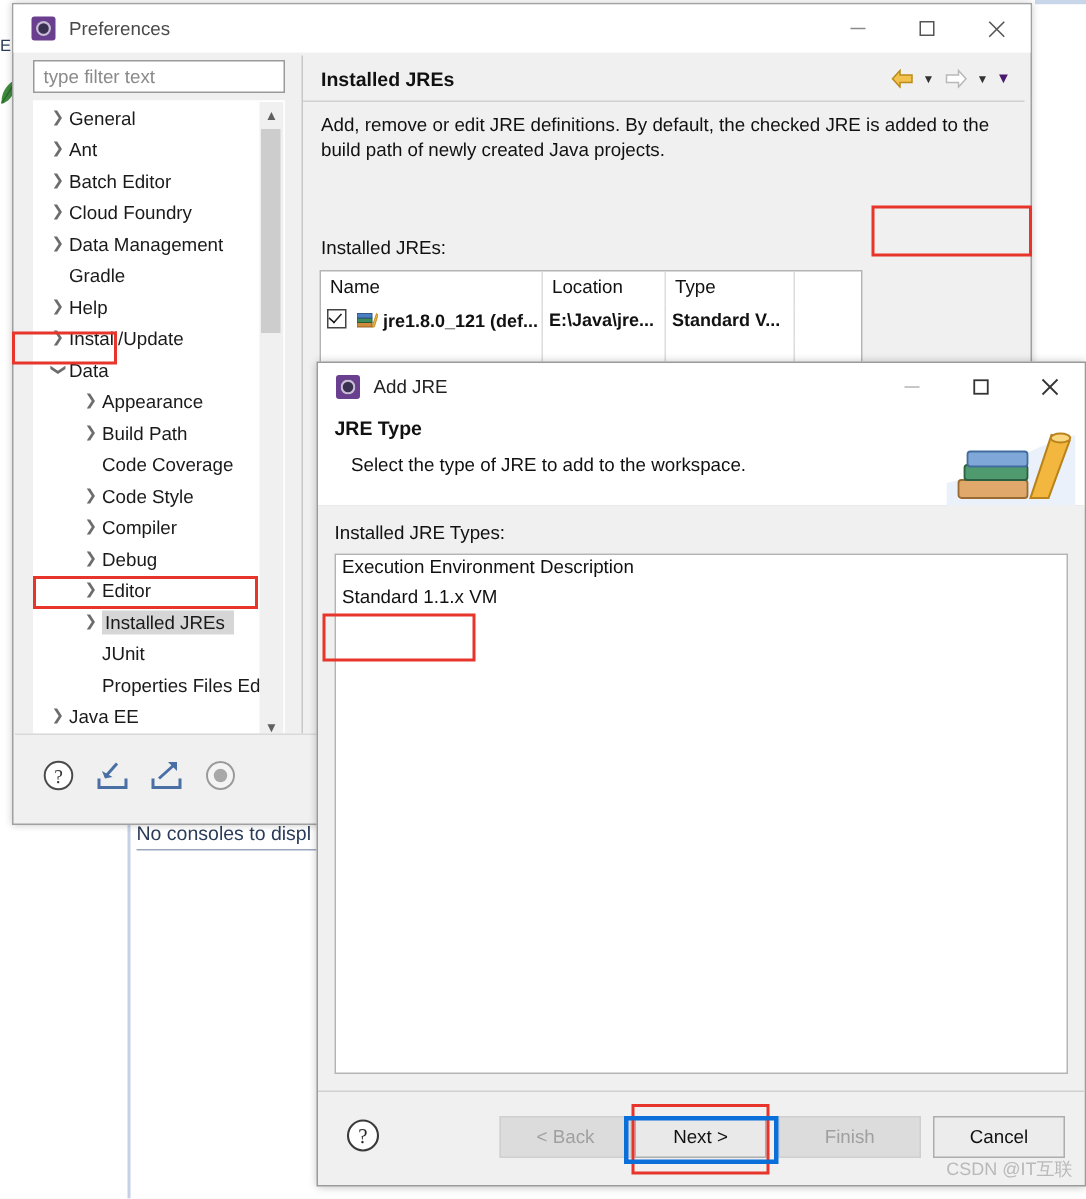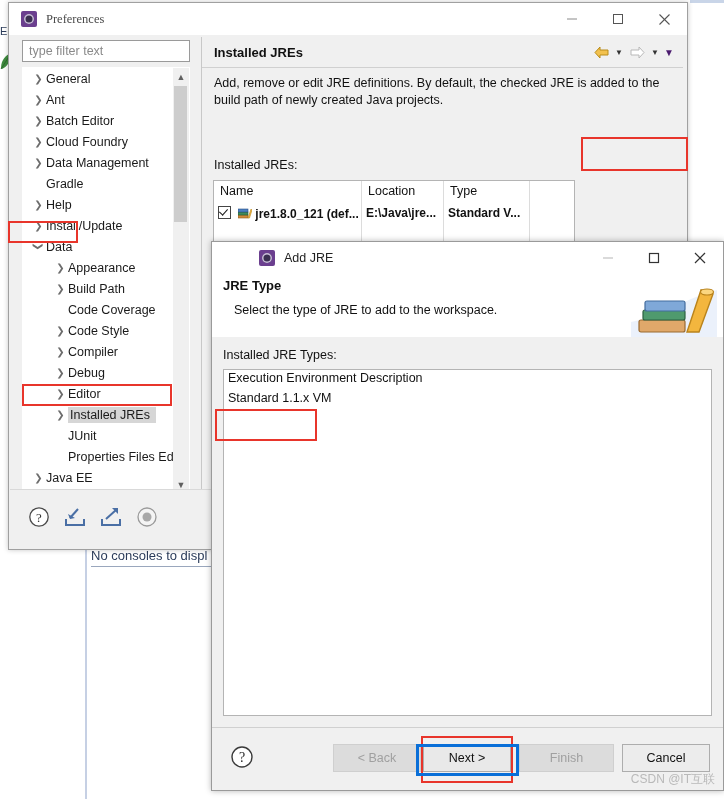--- a/index.html
+++ b/index.html
@@ -40,21 +40,21 @@
   }
   .prefs-titlebar {
     position:absolute; left:0; top:0; right:0; height:32px;
     background:#ffffff;
     display:flex; align-items:center;
   }
   .prefs-title-icon {
     width:16px; height:16px; margin-left:12px; margin-right:9px;
     flex:none; position:relative;
   }
-  .prefs-title-text { font-size:12.5px; color:#4a4a4a;font-family:Liberation Serif, serif; }
+  .prefs-title-text { font-size:12.5px; color:#4a4a4a; }
   .win-btns { margin-left:auto; display:flex; height:32px; }
   .win-btn {
     width:46px; height:32px; display:flex; align-items:center; justify-content:center;
     color:#5a5a5a;
   }
   .win-btn svg { display:block; }
 
   
   .gear {
     width:16px; height:16px; background:#6b3f8f; border-radius:2px;
@@ -164,21 +164,21 @@
   .pb-icons { position:absolute; left:18px; top:16px; display:flex; gap:14px; align-items:center; }
 
   
   .addjre {
     position:absolute; left:211px; top:241px; width:513px; height:550px;
     background:#f0f0f0; border:1px solid #9a9a9a; box-sizing:border-box;
     box-shadow: 0 0 6px rgba(0,0,0,0.28);
   }
   .aj-titlebar {
     position:absolute; left:0; top:0; right:0; height:32px; background:#ffffff;
-    display:flex; align-items:center;padding-left:35px;
+    display:flex; align-items:center;
   }
   .aj-title-text { font-size:12.5px; color:#222; }
   .aj-head {
     position:absolute; left:0; top:32px; right:0; height:63px; background:#ffffff;
     border-bottom:1px solid #c9c9c9; overflow:hidden;
   }
   .aj-head-title { position:absolute; left:11px; top:4px; font-size:13px; font-weight:bold; color:#111; }
   .aj-head-sub { position:absolute; left:22px; top:29px; font-size:12.5px; color:#111; }
   .aj-head-img { position:absolute; right:6px; top:2px; width:86px; height:62px; }
 

